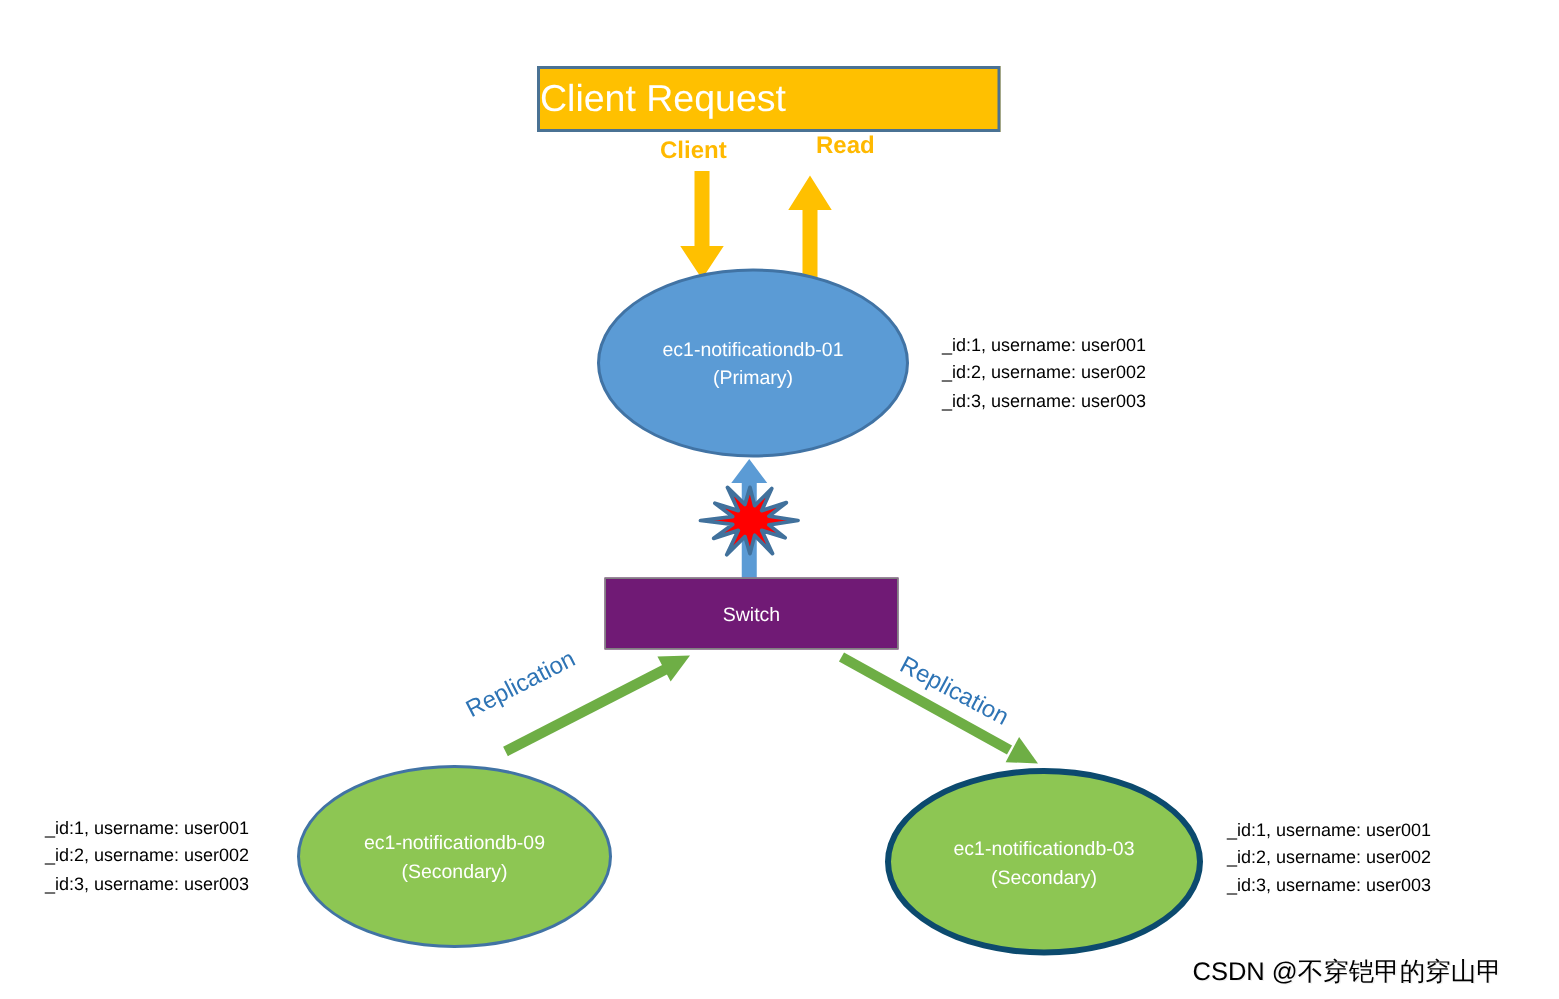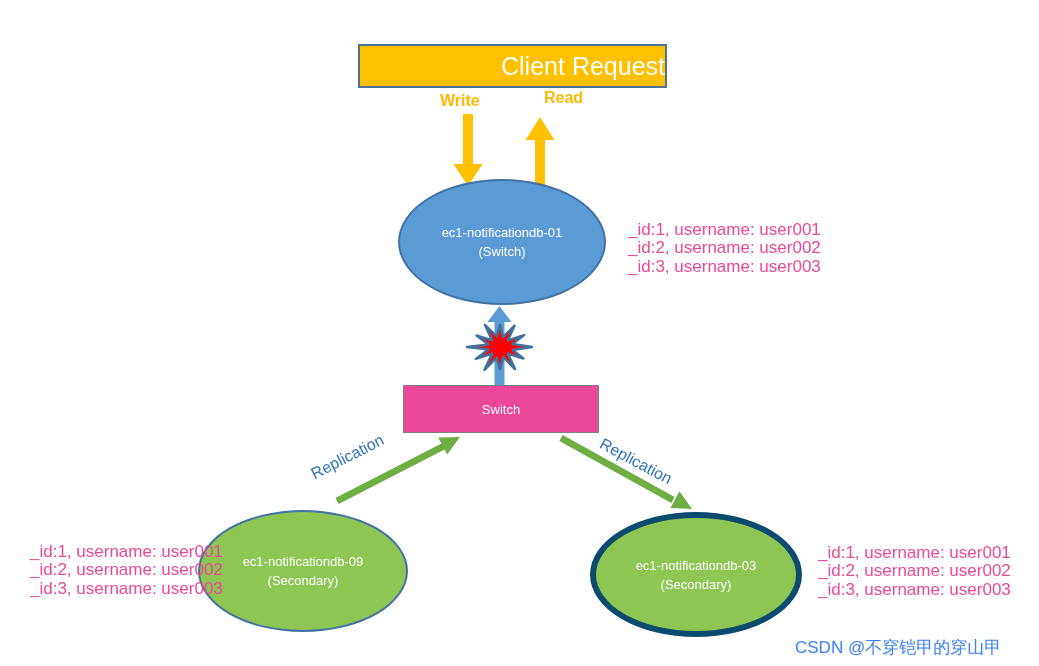--- a/index.html
+++ b/index.html
@@ -25,21 +25,21 @@
   .client-box {
     position: absolute;
     left: 358px; top: 44px;
     width: 309px; height: 44px;
     background: #FFC000;
     border: 2px solid #4A7294;
     color: #ffffff;
     font-size: 25px;
     display: flex;
     align-items: center;
-    justify-content: flex-end;
+    justify-content: flex-start;
   }
 
   
   .flow-label {
     position: absolute;
     color: #FFB900;
     font-size: 16px;
     font-weight: 600;
   }
   .write-label { left: 440px; top: 92px; }
@@ -67,42 +67,42 @@
   .secondary-left-ellipse {
     left: 198px; top: 510px;
     width: 210px; height: 122px;
     background: #8DC653;
     border: 2px solid #4173A4;
   }
   .secondary-right-ellipse {
     left: 590px; top: 512px;
     width: 212px; height: 125px;
     background: #8DC653;
-    border: 6px solid #0c4a6e;
+    border: 4px solid #0c4a6e;
   }
 
   
   .switch-box {
     position: absolute;
     left: 403px; top: 385px;
     width: 196px; height: 48px;
-    background: #ec4899;
+    background: #701a75;
     border: 1px solid #808080;
     color: #ffffff;
     font-size: 13px;
     display: flex;
     align-items: center;
     justify-content: center;
   }
 
   
   .records {
     position: absolute;
-    color: #ec4899;
-    font-size: 17px;
+    color: #000000;
+    font-size: 12px;
     line-height: 18.4px;
     white-space: nowrap;
   }
   .records-primary { left: 628px; top: 221px; }
   .records-left    { left: 30px;  top: 543px; }
   .records-right   { left: 818px; top: 544px; }
 
   
   .replication-label {
     position: absolute;
@@ -117,21 +117,21 @@
   .replication-right {
     left: 605px; top: 435px;
     transform: rotate(28deg);
     transform-origin: left top;
   }
 
   
   .watermark {
     position: absolute;
     left: 795px; top: 636px;
-    color: #3b82f6;
+    color: #000000;
     font-size: 17px;
     text-shadow: 1px 1px 0 #f2f2f2;
     white-space: nowrap;
   }
 </style>
 </head>
 <body>
 
 <div class="canvas">
 
@@ -153,26 +153,26 @@
     <g>
       <line x1="561" y1="438" x2="673" y2="500" stroke="#6EAE45" stroke-width="7"></line>
       <polygon points="692,509 670.4,508.1 679.4,491.3" fill="#6EAE45"></polygon>
     </g>
   </svg>
 
   <div class="client-box">
     <span>Client Request</span>
   </div>
 
-  <div class="flow-label write-label">Write</div>
+  <div class="flow-label write-label">Client</div>
   <div class="flow-label read-label">Read</div>
 
   <div class="node-ellipse primary-ellipse">
     <div>ec1-notificationdb-01</div>
-    <div>(Switch)</div>
+    <div>(Primary)</div>
   </div>
 
   <div class="records records-primary">
     <div>_id:1, username: user001</div>
     <div>_id:2, username: user002</div>
     <div>_id:3, username: user003</div>
   </div>
 
   <div class="switch-box">
     <span>Switch</span>

